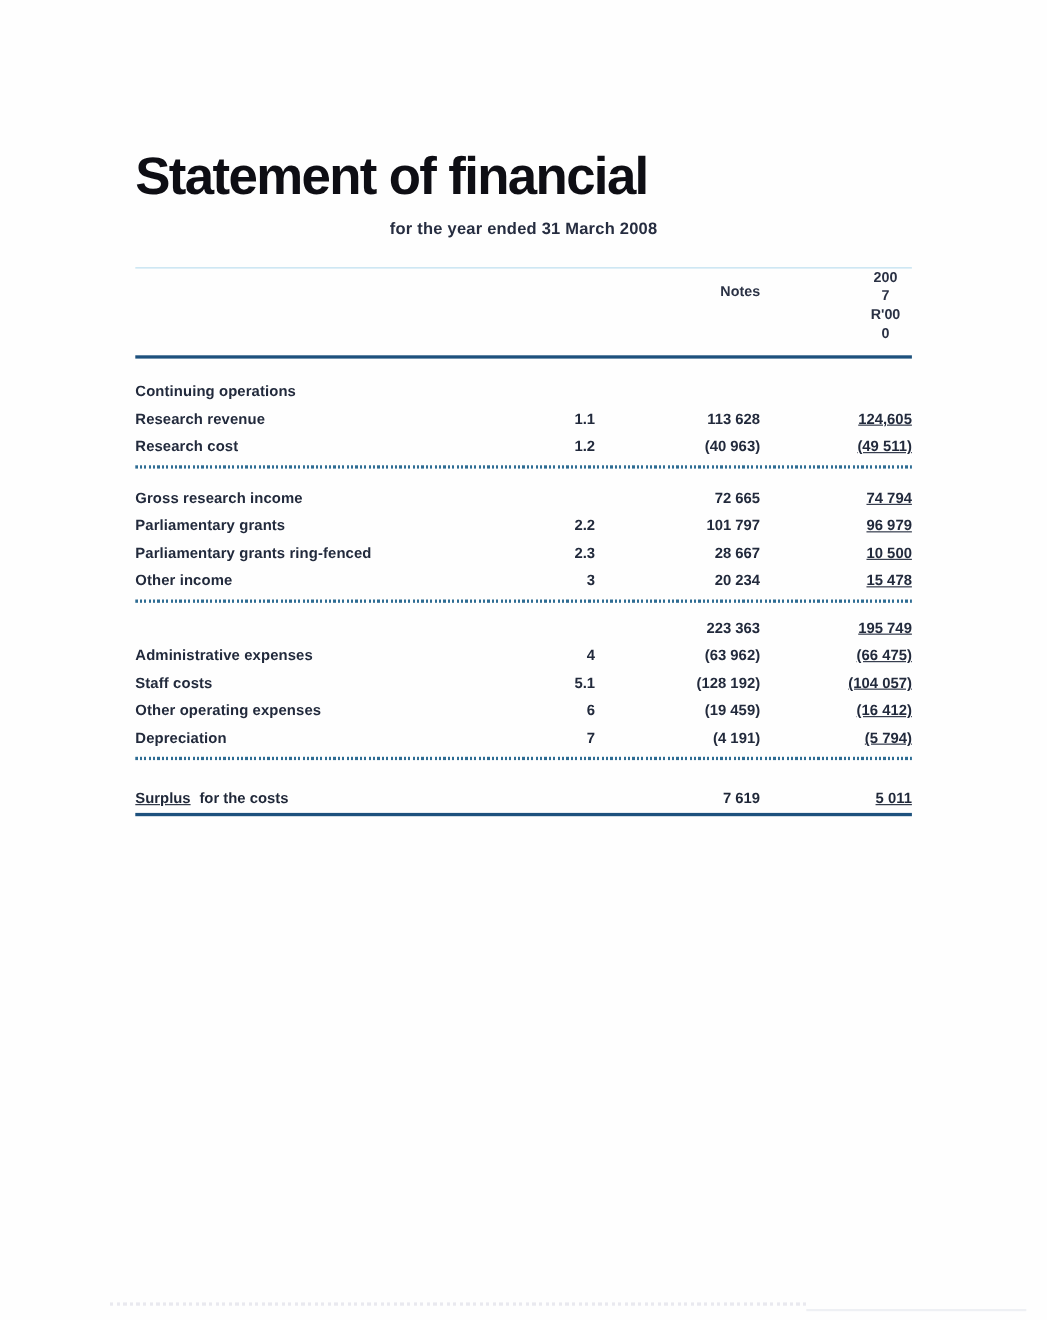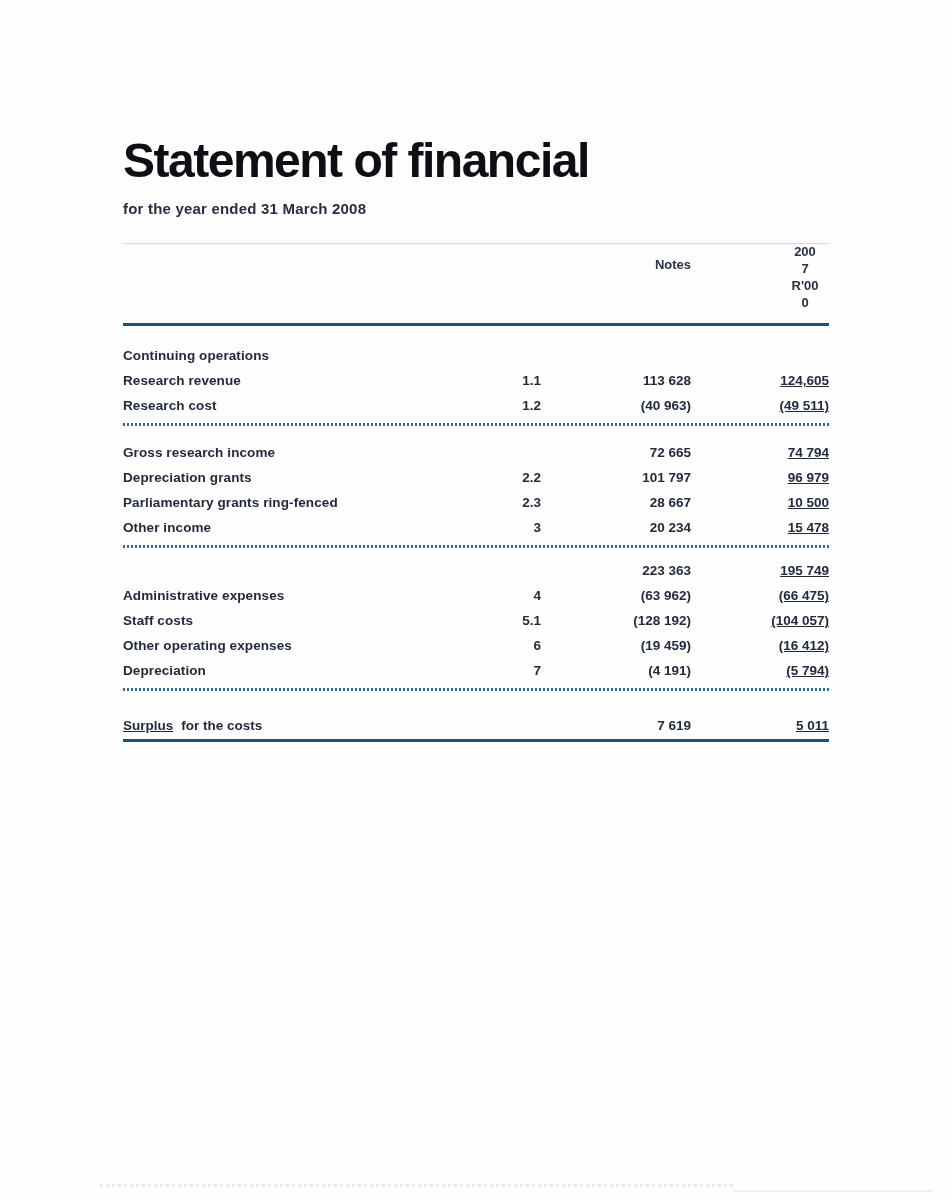--- a/index.html
+++ b/index.html
@@ -10,20 +10,21 @@
   }
   .doc { position:absolute; left:123px; top:136px; width:706px; }
 
   .title {
     font-size:48px; font-weight:bold; color:#0e0e14;
     letter-spacing:-1.5px; line-height:1.05; white-space:nowrap;
   }
   .subtitle {
     margin-top:14px; font-size:15px; font-weight:bold; color:#262d40;
     letter-spacing:0.2px;
+    text-align:center;
   }
 
   
   .c-label { flex:1 1 auto; text-align:left; }
   .c-notes { flex:0 0 92px;  text-align:right; }
   .c-2008  { flex:0 0 150px; text-align:right; }
   .c-2007  { flex:0 0 138px; text-align:right;text-decoration:underline; }
 
   .header-row {
     display:flex; align-items:flex-start;
@@ -115,21 +116,21 @@
     <div class="divider"></div>
     <div class="gap-sm"></div>
 
     <div class="row">
       <div class="c-label">Gross research income</div>
       <div class="c-notes"></div>
       <div class="c-2008">72 665</div>
       <div class="c-2007">74 794</div>
     </div>
     <div class="row">
-      <div class="c-label">Depreciation grants</div>
+      <div class="c-label">Parliamentary grants</div>
       <div class="c-notes">2.2</div>
       <div class="c-2008">101 797</div>
       <div class="c-2007">96 979</div>
     </div>
     <div class="row">
       <div class="c-label">Parliamentary grants ring-fenced</div>
       <div class="c-notes">2.3</div>
       <div class="c-2008">28 667</div>
       <div class="c-2007">10 500</div>
     </div>

